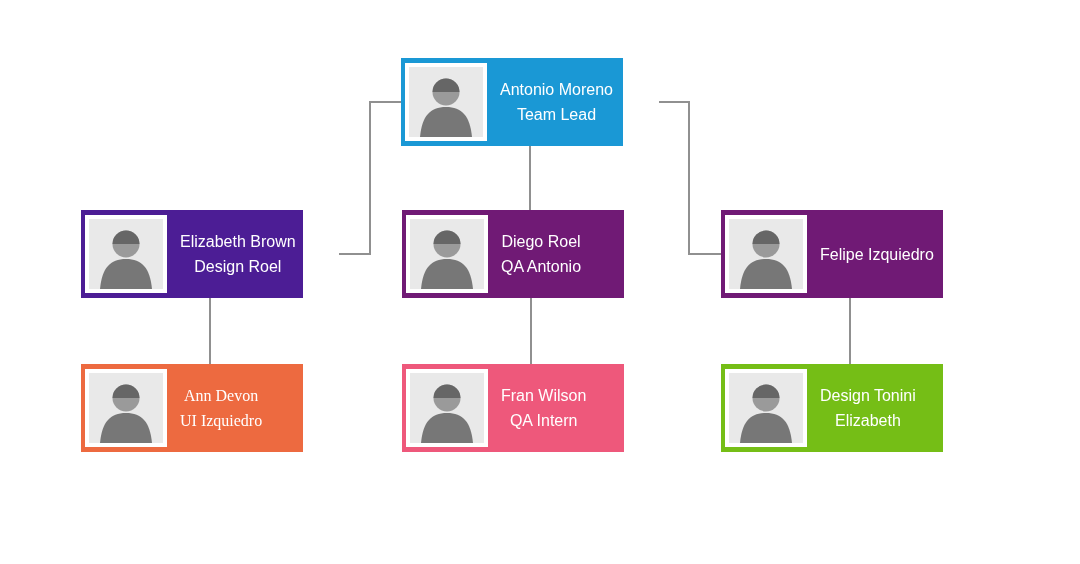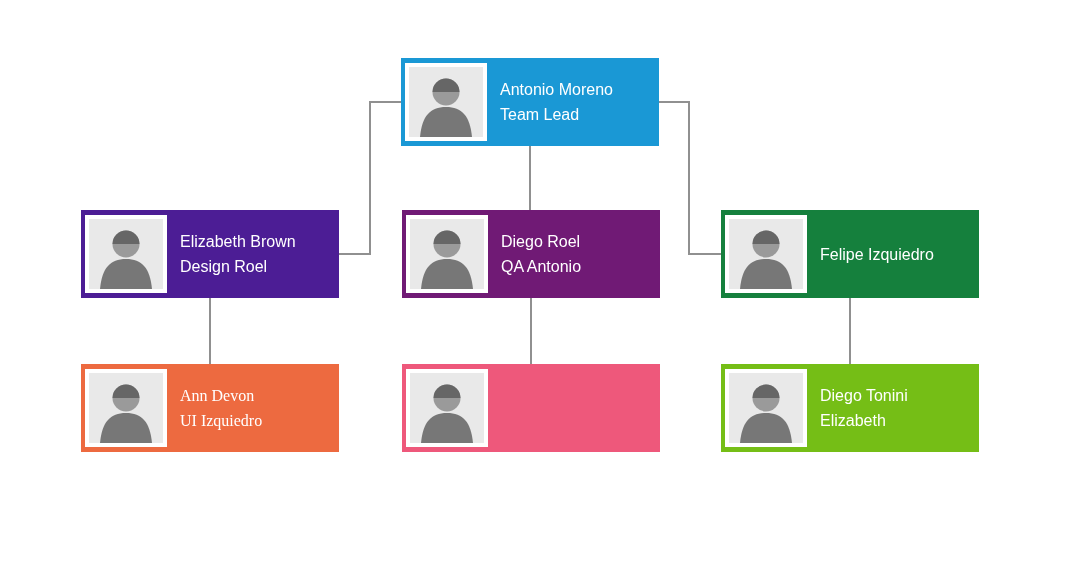--- a/index.html
+++ b/index.html
@@ -26,24 +26,25 @@
   .c2  { left: 529px; top: 146px; width: 2px;  height: 64px; }
   .c3a { left: 659px; top: 101px; width: 31px; height: 2px; }
   .c3b { left: 688px; top: 101px; width: 2px;  height: 154px; }
   .c3c { left: 688px; top: 253px; width: 33px; height: 2px; }
   .c4  { left: 209px; top: 298px; width: 2px;  height: 66px; }
   .c5  { left: 530px; top: 298px; width: 2px;  height: 66px; }
   .c6  { left: 849px; top: 298px; width: 2px;  height: 66px; }
   
   .node {
     position: absolute;
-    width: 258px;
+    width: 222px;
     height: 88px;
     display: flex;
     align-items: center;
+    text-align: center;
   }
   .n-antonio   { left: 401px; top: 58px; }
   .n-elizabeth { left: 81px;  top: 210px; }
   .n-diego     { left: 402px; top: 210px; }
   .n-felipe    { left: 721px; top: 210px; }
   .n-ann       { left: 81px;  top: 364px; }
   .n-fran      { left: 402px; top: 364px; }
   .n-daniel    { left: 721px; top: 364px; }
   .photo {
     position: absolute;
@@ -124,21 +125,21 @@
         <path d="M23.5 25 a13.5 13.5 0 0 1 27 0 z" fill="#666666"></path>
         <path d="M37 40 c-16 0 -24 9 -26 30 h52 c-2 -21 -10 -30 -26 -30 z" fill="#777777"></path>
       </svg>
     </div>
     <div class="label">
       <div>Diego Roel</div>
       <div>QA Antonio</div>
     </div>
   </div>
 
-  <div class="node n-felipe" style="background-color: #15803d;">
+  <div class="node n-felipe" style="background-color: #701a75;">
     <div class="photo">
       <svg viewBox="0 0 74 70">
         <rect width="74" height="70" fill="#e9e9e9"></rect>
         <circle cx="37" cy="25" r="13.5" fill="#9a9a9a"></circle>
         <path d="M23.5 25 a13.5 13.5 0 0 1 27 0 z" fill="#666666"></path>
         <path d="M37 40 c-16 0 -24 9 -26 30 h52 c-2 -21 -10 -30 -26 -30 z" fill="#777777"></path>
       </svg>
     </div>
     <div class="label">
       <div>Felipe Izquiedro</div>
@@ -162,30 +163,34 @@
 
   <div class="node n-fran" style="background-color: rgb(238, 88, 123);">
     <div class="photo">
       <svg viewBox="0 0 74 70">
         <rect width="74" height="70" fill="#e9e9e9"></rect>
         <circle cx="37" cy="25" r="13.5" fill="#9a9a9a"></circle>
         <path d="M23.5 25 a13.5 13.5 0 0 1 27 0 z" fill="#666666"></path>
         <path d="M37 40 c-16 0 -24 9 -26 30 h52 c-2 -21 -10 -30 -26 -30 z" fill="#777777"></path>
       </svg>
     </div>
+    <div class="label">
+      <div>Fran Wilson</div>
+      <div>QA Intern</div>
+    </div>
   </div>
 
   <div class="node n-daniel" style="background-color: rgb(117, 190, 22);">
     <div class="photo">
       <svg viewBox="0 0 74 70">
         <rect width="74" height="70" fill="#e9e9e9"></rect>
         <circle cx="37" cy="25" r="13.5" fill="#9a9a9a"></circle>
         <path d="M23.5 25 a13.5 13.5 0 0 1 27 0 z" fill="#666666"></path>
         <path d="M37 40 c-16 0 -24 9 -26 30 h52 c-2 -21 -10 -30 -26 -30 z" fill="#777777"></path>
       </svg>
     </div>
     <div class="label">
-      <div>Diego Tonini</div>
+      <div>Design Tonini</div>
       <div>Elizabeth</div>
     </div>
   </div>
 
 </div>
 
 </body></html>

